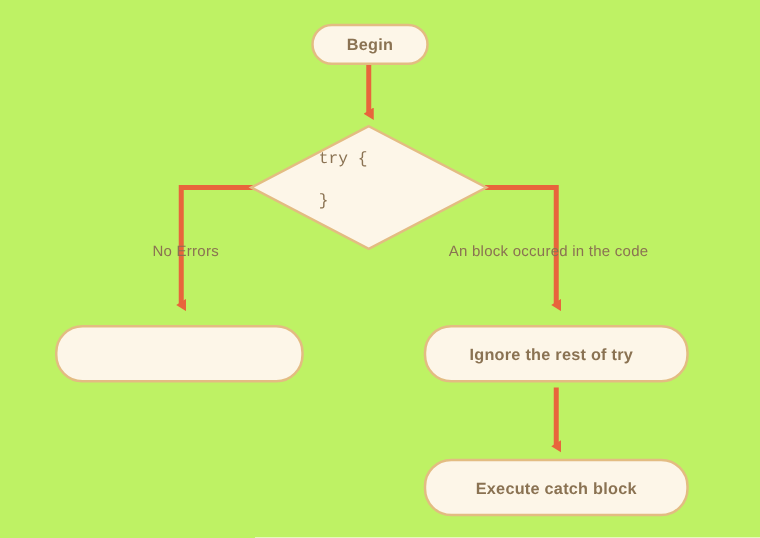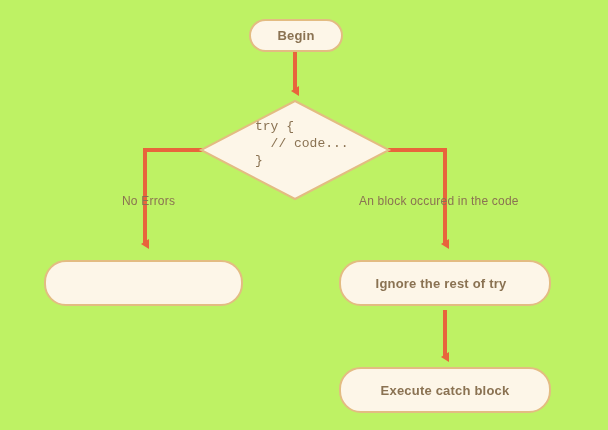--- a/index.html
+++ b/index.html
@@ -102,21 +102,20 @@
     </g>
 
     <g>
       <rect x="340" y="368" width="210" height="44" rx="21" ry="21" fill="#fdf6e8" stroke="#e3bc82" stroke-width="2"></rect>
     </g>
   </svg>
 
   <div class="node-label" style="left:250px; top:20px; width:92px; height:31px;">Begin</div>
 
   <div class="code-label" style="left:255px; top:118px;">try {</div>
-  <div class="code-label" style="left:255px; top:135px;">  // code...</div>
   <div class="code-label" style="left:255px; top:152px;">}</div>
 
 
   <div class="node-label" style="left:336px; top:261px; width:210px; height:44px;">Ignore the rest of try</div>
 
   <div class="node-label" style="left:340px; top:368px; width:210px; height:44px;">Execute catch block</div>
 
   <div class="edge-label" style="left:110px; top:194px;">No Errors</div>
 
   <div class="edge-label" style="left:347px; top:194px;">An block occured in the code</div>

